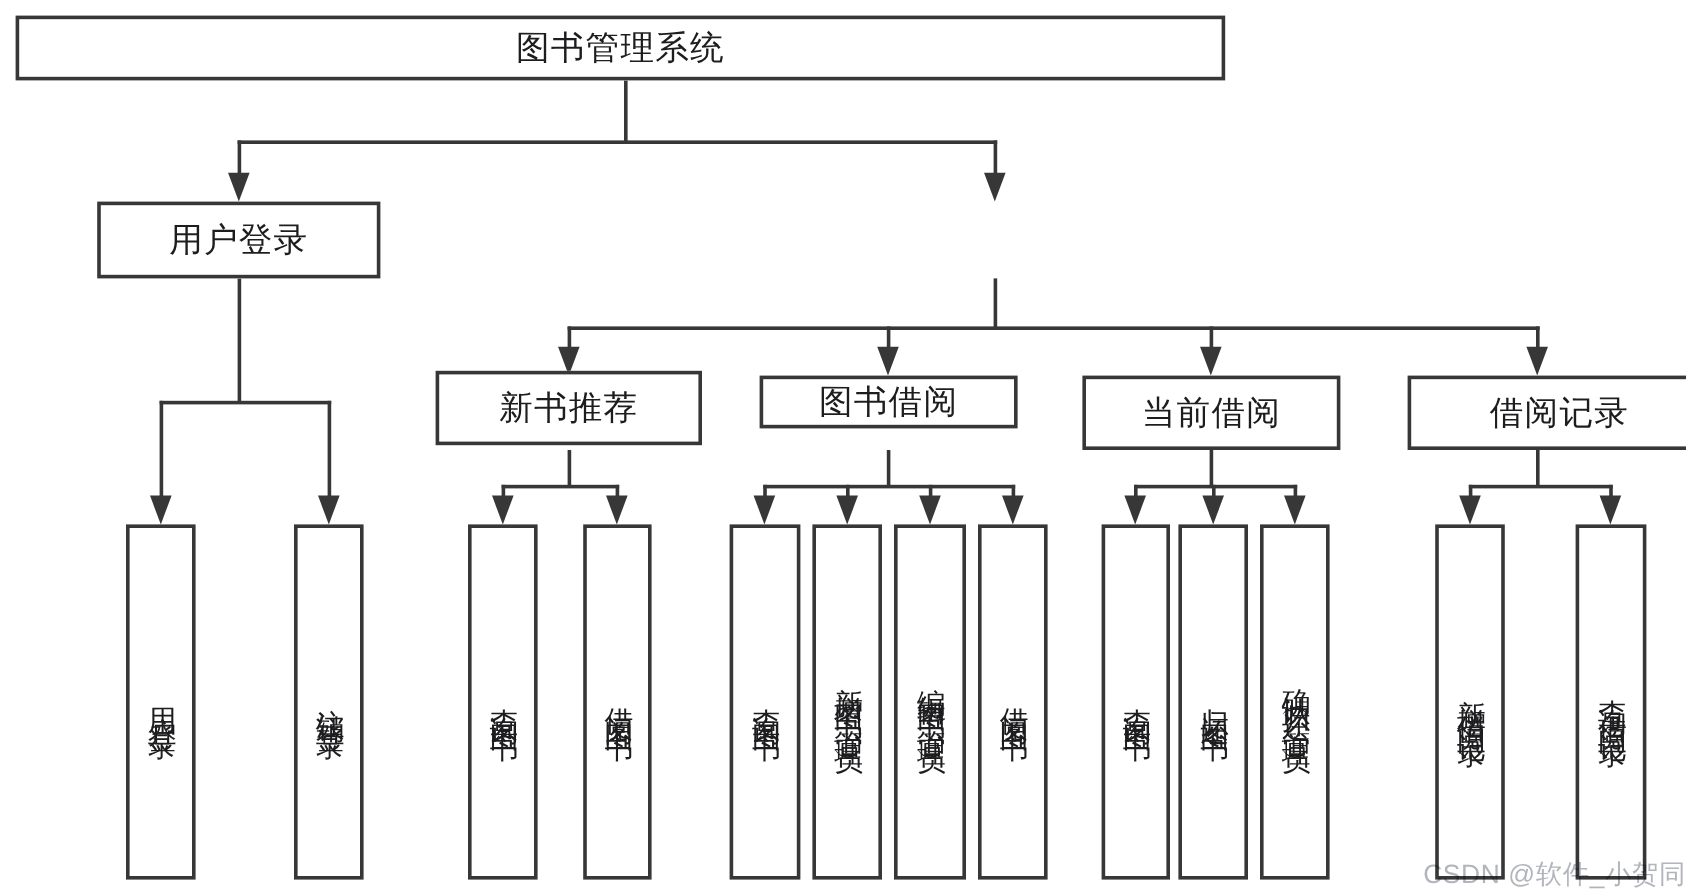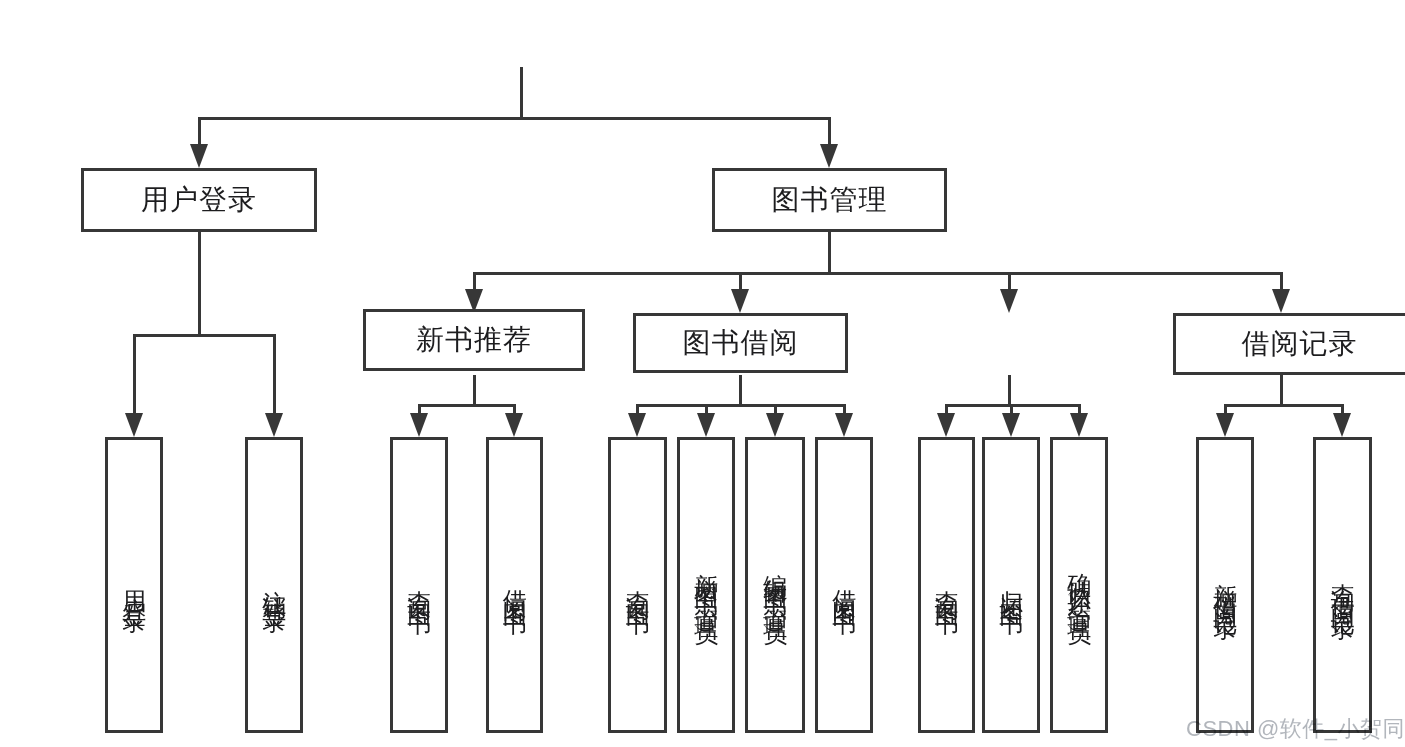--- a/index.html
+++ b/index.html
@@ -28,33 +28,36 @@
     position:absolute;left:1186px;top:714px;z-index:5;
     font-size:22px;letter-spacing:0.5px;color:#b2b6bc;
     mix-blend-mode:multiply;white-space:nowrap;
   }
 </style>
 </head>
 <body>
 
 <div class="canvas">
 
+  <div class="box hbox" style="left:13px;top:13px;width:1008px;height:54px;">
+    <span>图书管理系统</span>
+  </div>
 
   <div class="box hbox" style="left:81px;top:168px;width:236px;height:64px;">
     <span>用户登录</span>
-  </div>
-  <div class="box hbox" style="left:712px;top:168px;width:235px;height:64px;">
-    <span>图书管理</span>
   </div>
 
   <div class="box hbox" style="left:363px;top:309px;width:222px;height:62px;">
     <span>新书推荐</span>
   </div>
-  <div class="box hbox" style="left:633px;top:313px;width:215px;height:60px;">
+  <div class="box hbox" style="left:633px;top:313px;width:215px;height:44px;">
     <span>图书借阅</span>
+  </div>
+  <div class="box hbox" style="left:902px;top:313px;width:215px;height:62px;">
+    <span>当前借阅</span>
   </div>
   <div class="box hbox" style="left:1173px;top:313px;width:253px;height:62px;">
     <span>借阅记录</span>
   </div>
 
   <div class="box leaf" style="left:105px;top:437px;width:58px;height:296px;">
     <span>用户登录</span>
   </div>
   <div class="box leaf" style="left:245px;top:437px;width:58px;height:296px;">
     <span>注销登录</span>

